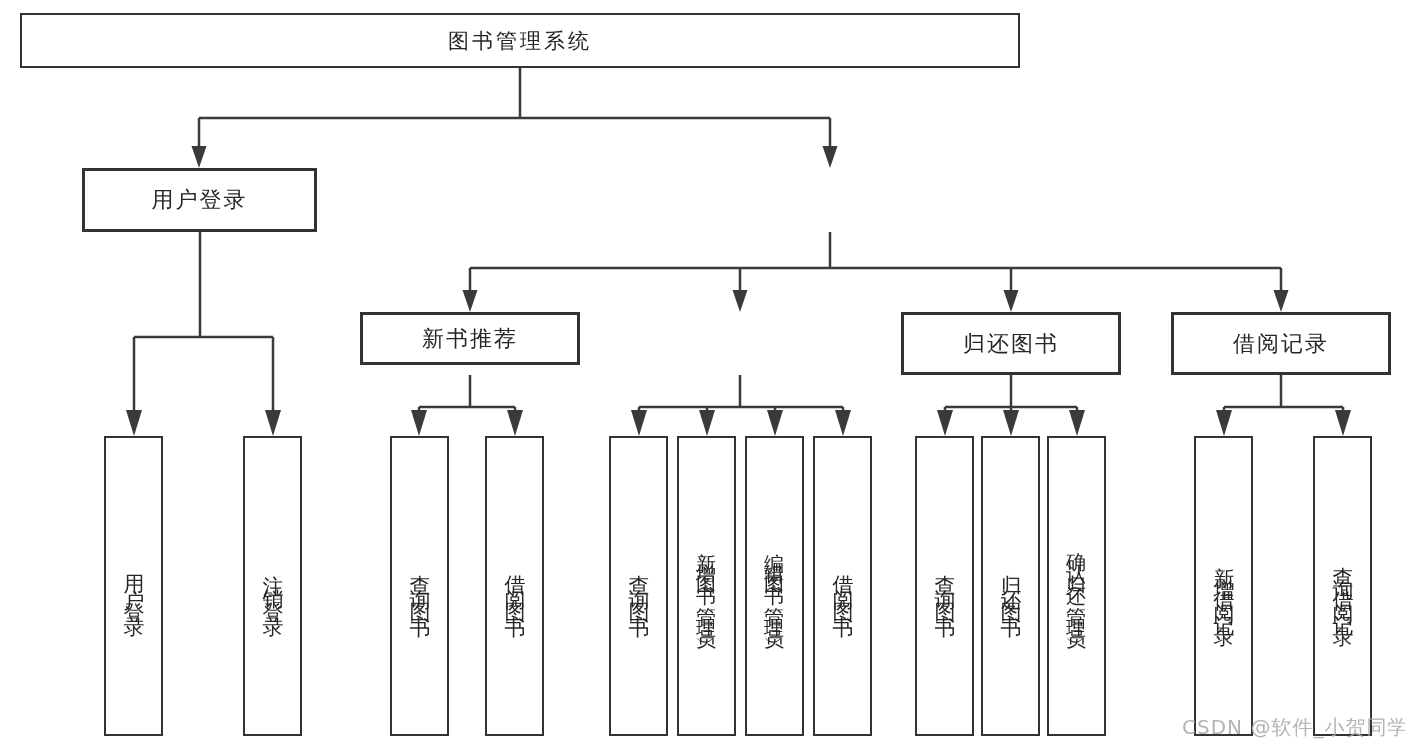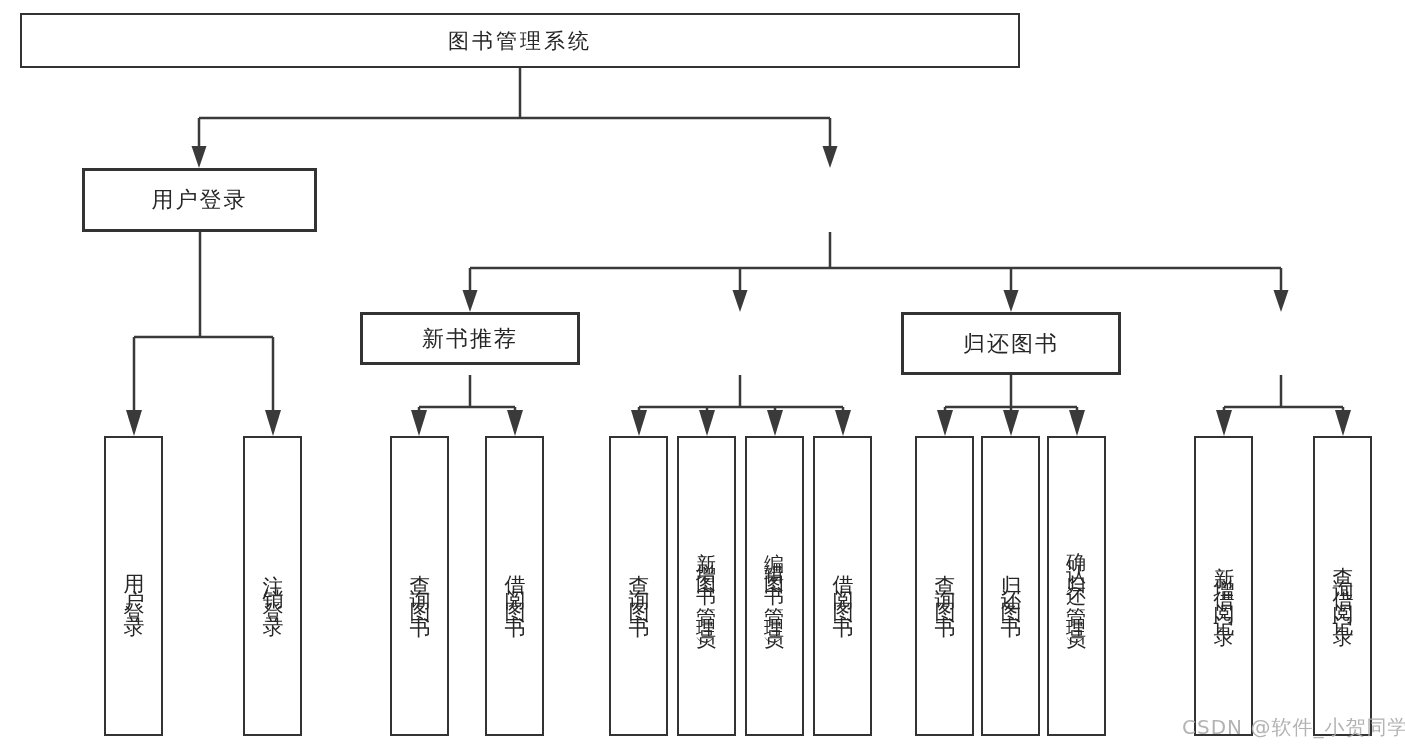--- a/index.html
+++ b/index.html
@@ -96,20 +96,21 @@
       <polygon points="1335,410 1351,410 1343,436"></polygon>
     </g>
   </svg>
 
   <div class="node h root" style="left:20px;top:13px;width:1000px;height:55px">图书管理系统</div>
 
   <div class="node h" style="left:82px;top:168px;width:235px;height:64px">用户登录</div>
 
   <div class="node h" style="left:360px;top:312px;width:220px;height:53px">新书推荐</div>
   <div class="node h" style="left:901px;top:312px;width:220px;height:63px">归还图书</div>
+  <div class="node h" style="left:1171px;top:312px;width:220px;height:63px">借阅记录</div>
 
   <div class="node v" style="left:104px;top:436px;width:59px;height:300px">用户登录</div>
   <div class="node v" style="left:243px;top:436px;width:59px;height:300px">注销登录</div>
 
   <div class="node v" style="left:390px;top:436px;width:59px;height:300px">查询图书</div>
   <div class="node v" style="left:485px;top:436px;width:59px;height:300px">借阅图书</div>
 
   <div class="node v" style="left:609px;top:436px;width:59px;height:300px">查询图书</div>
   <div class="node v v-long" style="left:677px;top:436px;width:59px;height:300px">新增图书（管理员）</div>
   <div class="node v v-long" style="left:745px;top:436px;width:59px;height:300px">编辑图书（管理员）</div>

